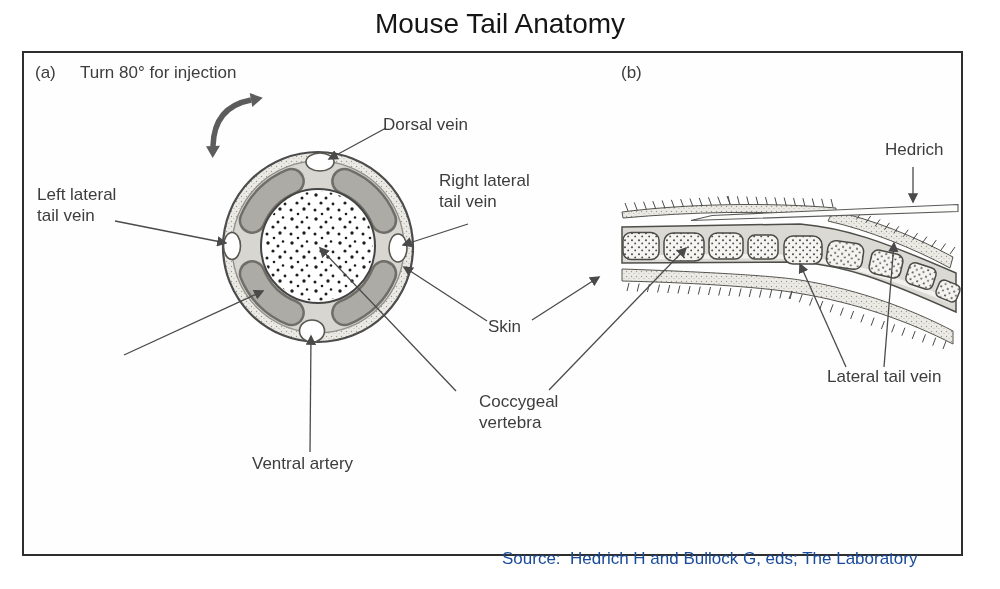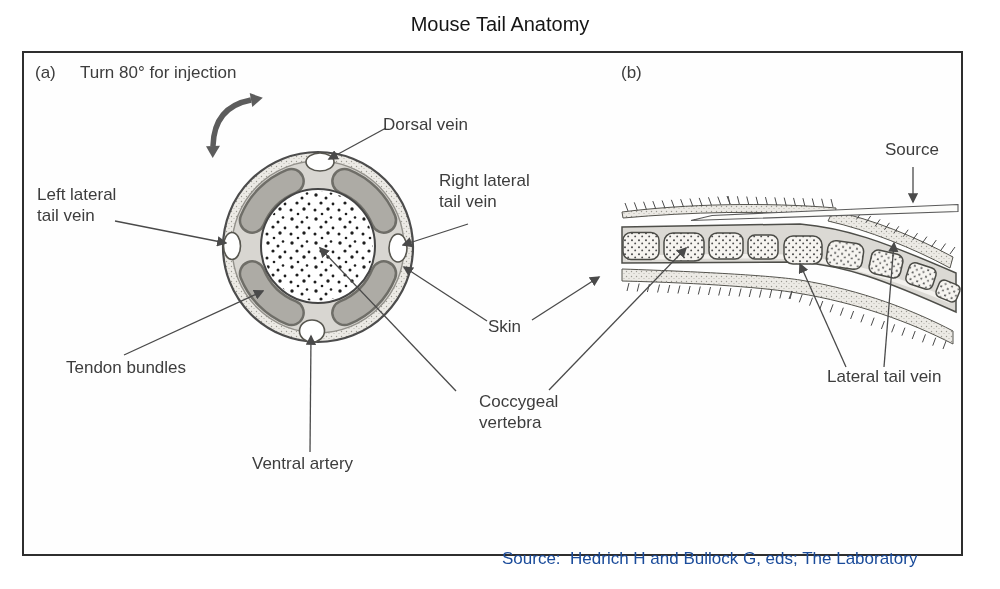--- a/index.html
+++ b/index.html
@@ -1,19 +1,19 @@
 <!DOCTYPE html>
 <html><head>
 <meta charset="utf-8">
 <style>
   html,body{margin:0;padding:0;background:#ffffff;}
   .page{position:relative;width:1000px;height:589px;background:#ffffff;overflow:hidden;
         font-family:"Liberation Sans",sans-serif;}
   .title{position:absolute;left:0;top:6px;width:1000px;text-align:center;
-         font-size:20px;line-height:36px;color:#151515;}
+         font-size:28px;line-height:36px;color:#151515;}
   .frame{position:absolute;left:22px;top:51px;width:937px;height:501px;
          border:2px solid #2e2e2e;background:#fefefe;}
   svg.diagram{position:absolute;left:0;top:0;width:1000px;height:589px;pointer-events:none;}
   .label{position:absolute;font-size:17px;line-height:21px;color:#3d3d3d;white-space:pre-line;}
   .source{position:absolute;left:502px;top:504px;width:460px;font-size:17px;line-height:22px;
           color:#1b4c9b;white-space:pre-wrap;}
   .source span{display:block;}
   .hairs line{stroke:#4a4a4a;stroke-width:1;}
   .leader{stroke:#4a4a4a;stroke-width:1.3;fill:none;}
   .tendon-under{stroke:#6f6e68;stroke-width:27;fill:none;stroke-linecap:round;}
@@ -210,25 +210,24 @@
 
   <div class="label" style="left:35px;top:62px">(a)</div>
   <div class="label" style="left:80px;top:62px">Turn 80° for injection</div>
   <div class="label" style="left:621px;top:62px">(b)</div>
 
   <div class="label" style="left:383px;top:114px">Dorsal vein</div>
   <div class="label" style="left:37px;top:184px">Left lateral
 tail vein</div>
   <div class="label" style="left:439px;top:170px">Right lateral
 tail vein</div>
-  <div class="label" style="left:66px;top:357px">Tendon bundles</div>
   <div class="label" style="left:252px;top:453px">Ventral artery</div>
   <div class="label" style="left:488px;top:316px">Skin</div>
   <div class="label" style="left:479px;top:391px">Coccygeal
 vertebra</div>
-  <div class="label" style="left:885px;top:139px">Source</div>
+  <div class="label" style="left:885px;top:139px">Hedrich</div>
   <div class="label" style="left:827px;top:366px">Lateral tail vein</div>
 
   <div class="source">
     <span>Source:  Hedrich H and Bullock G, eds; The Laboratory</span>
     
   </div>
 </div>
 
 </body></html>

